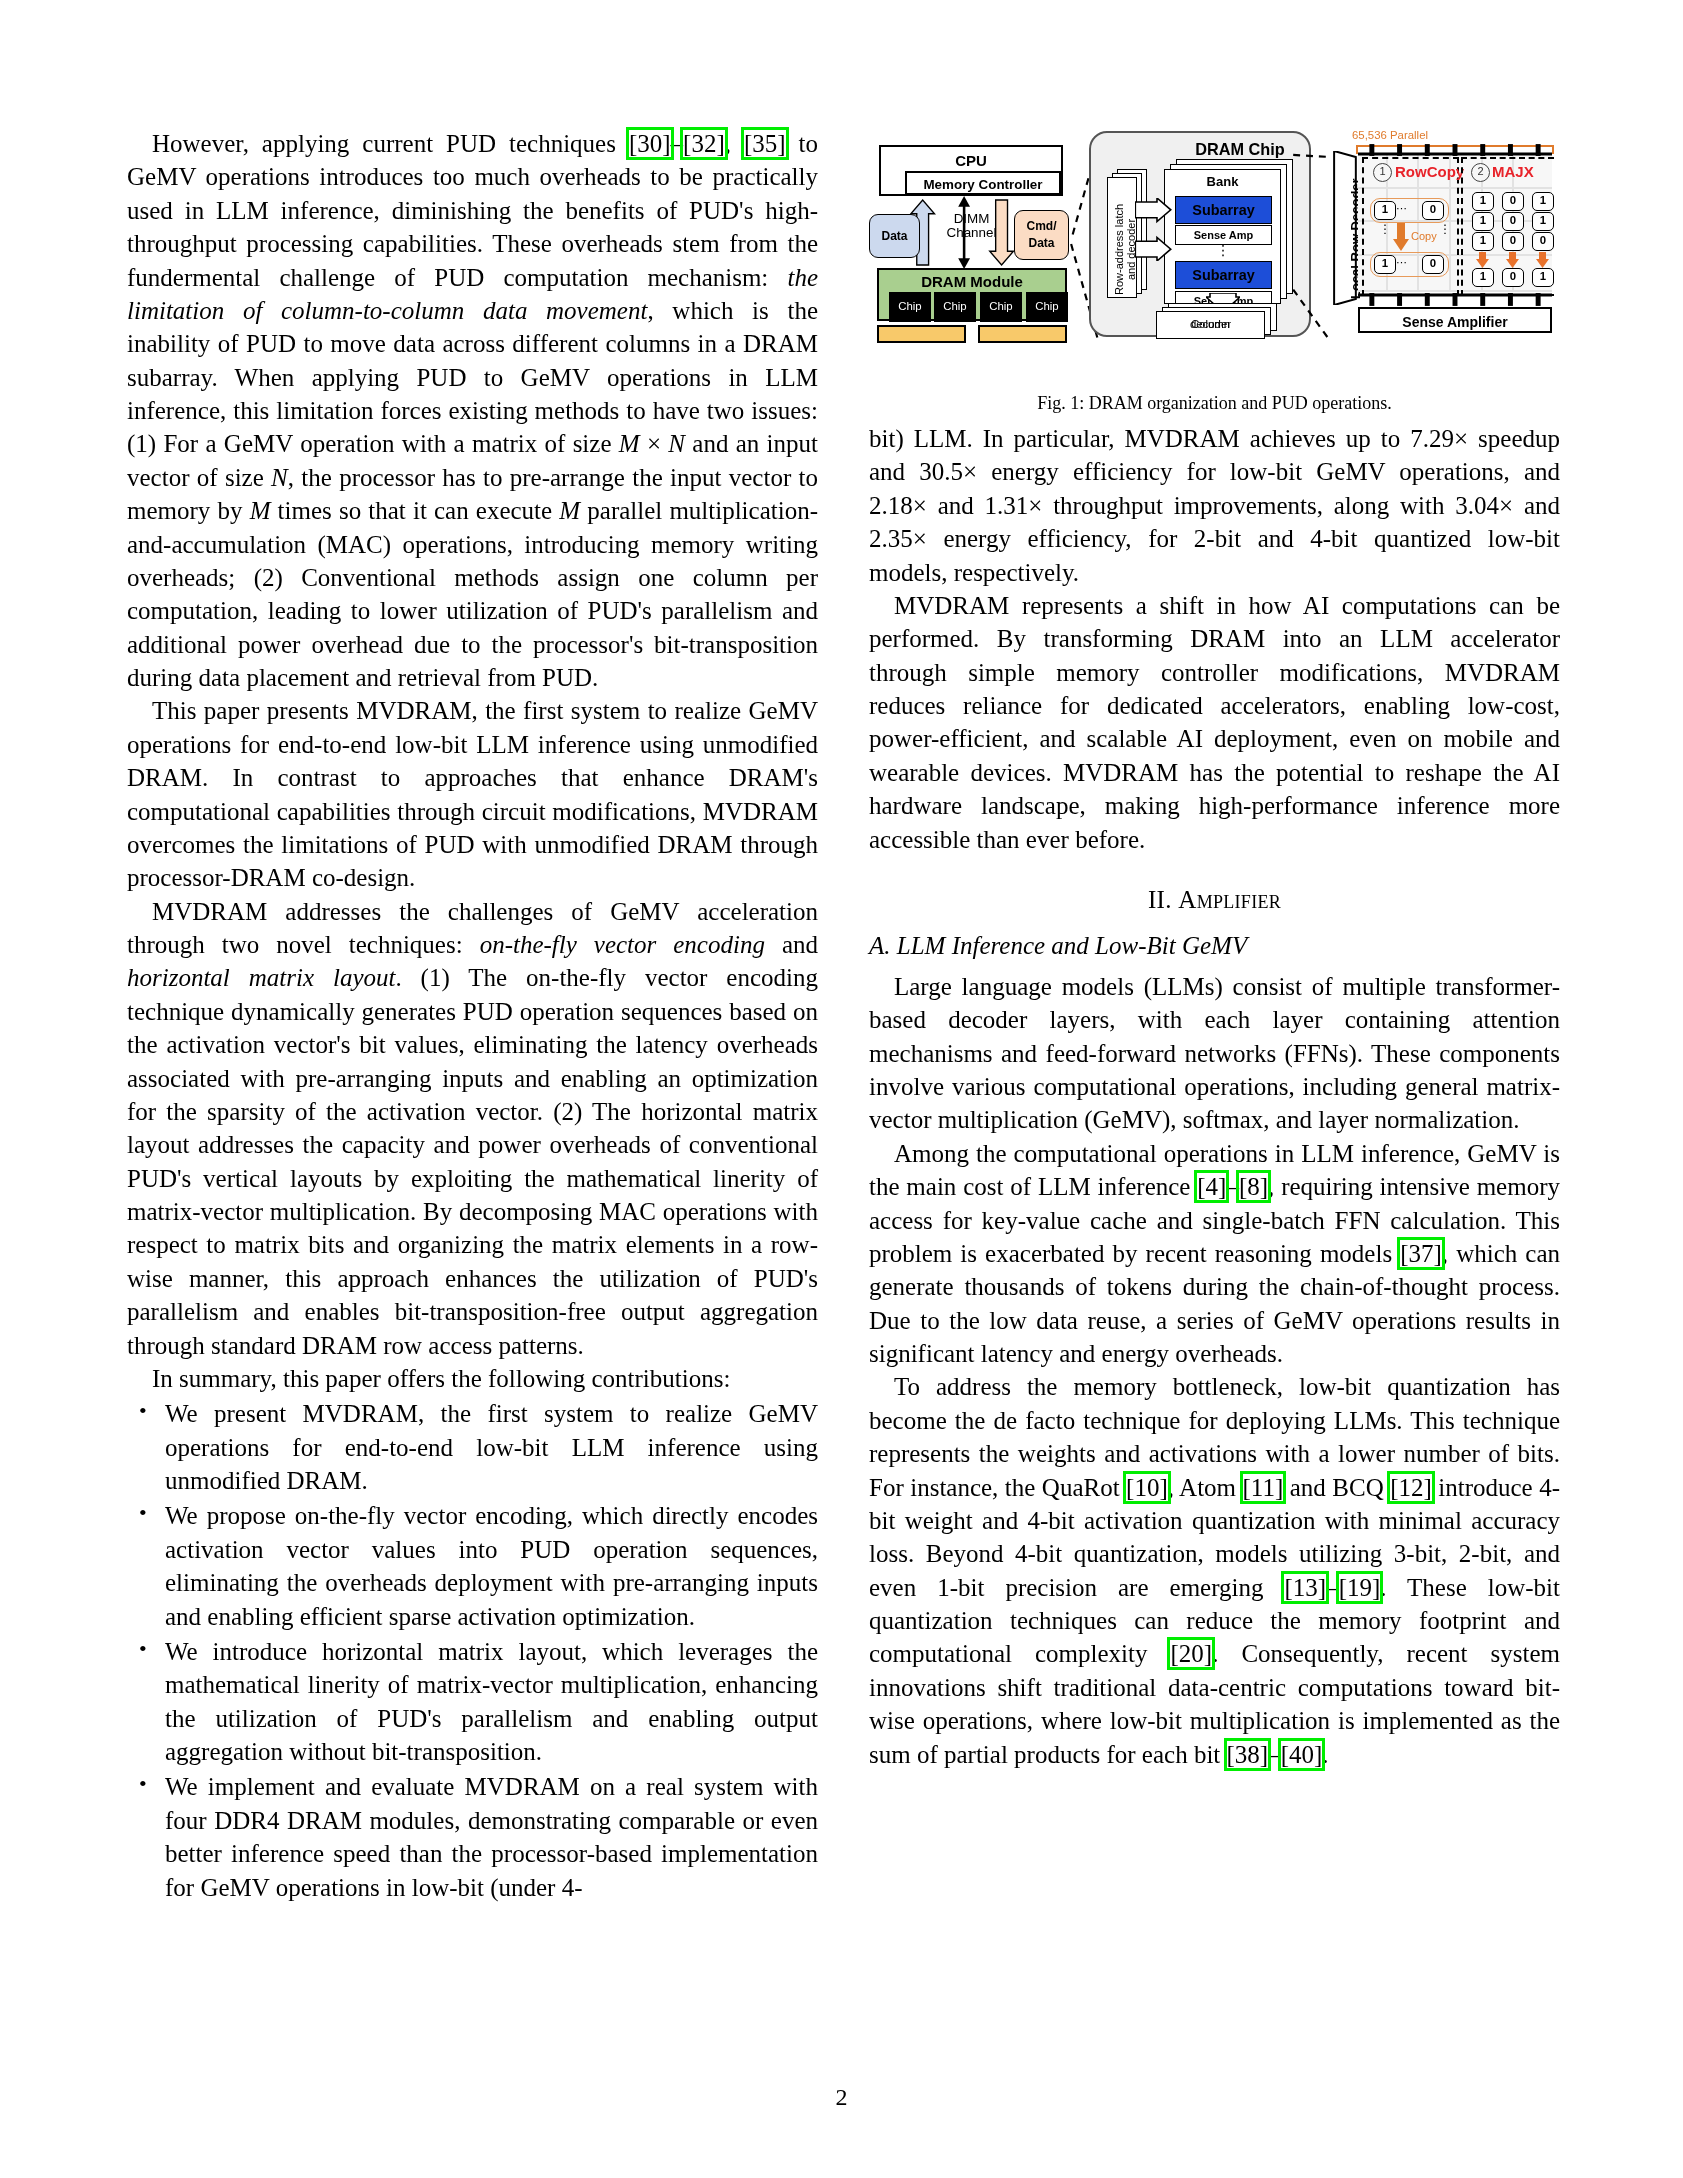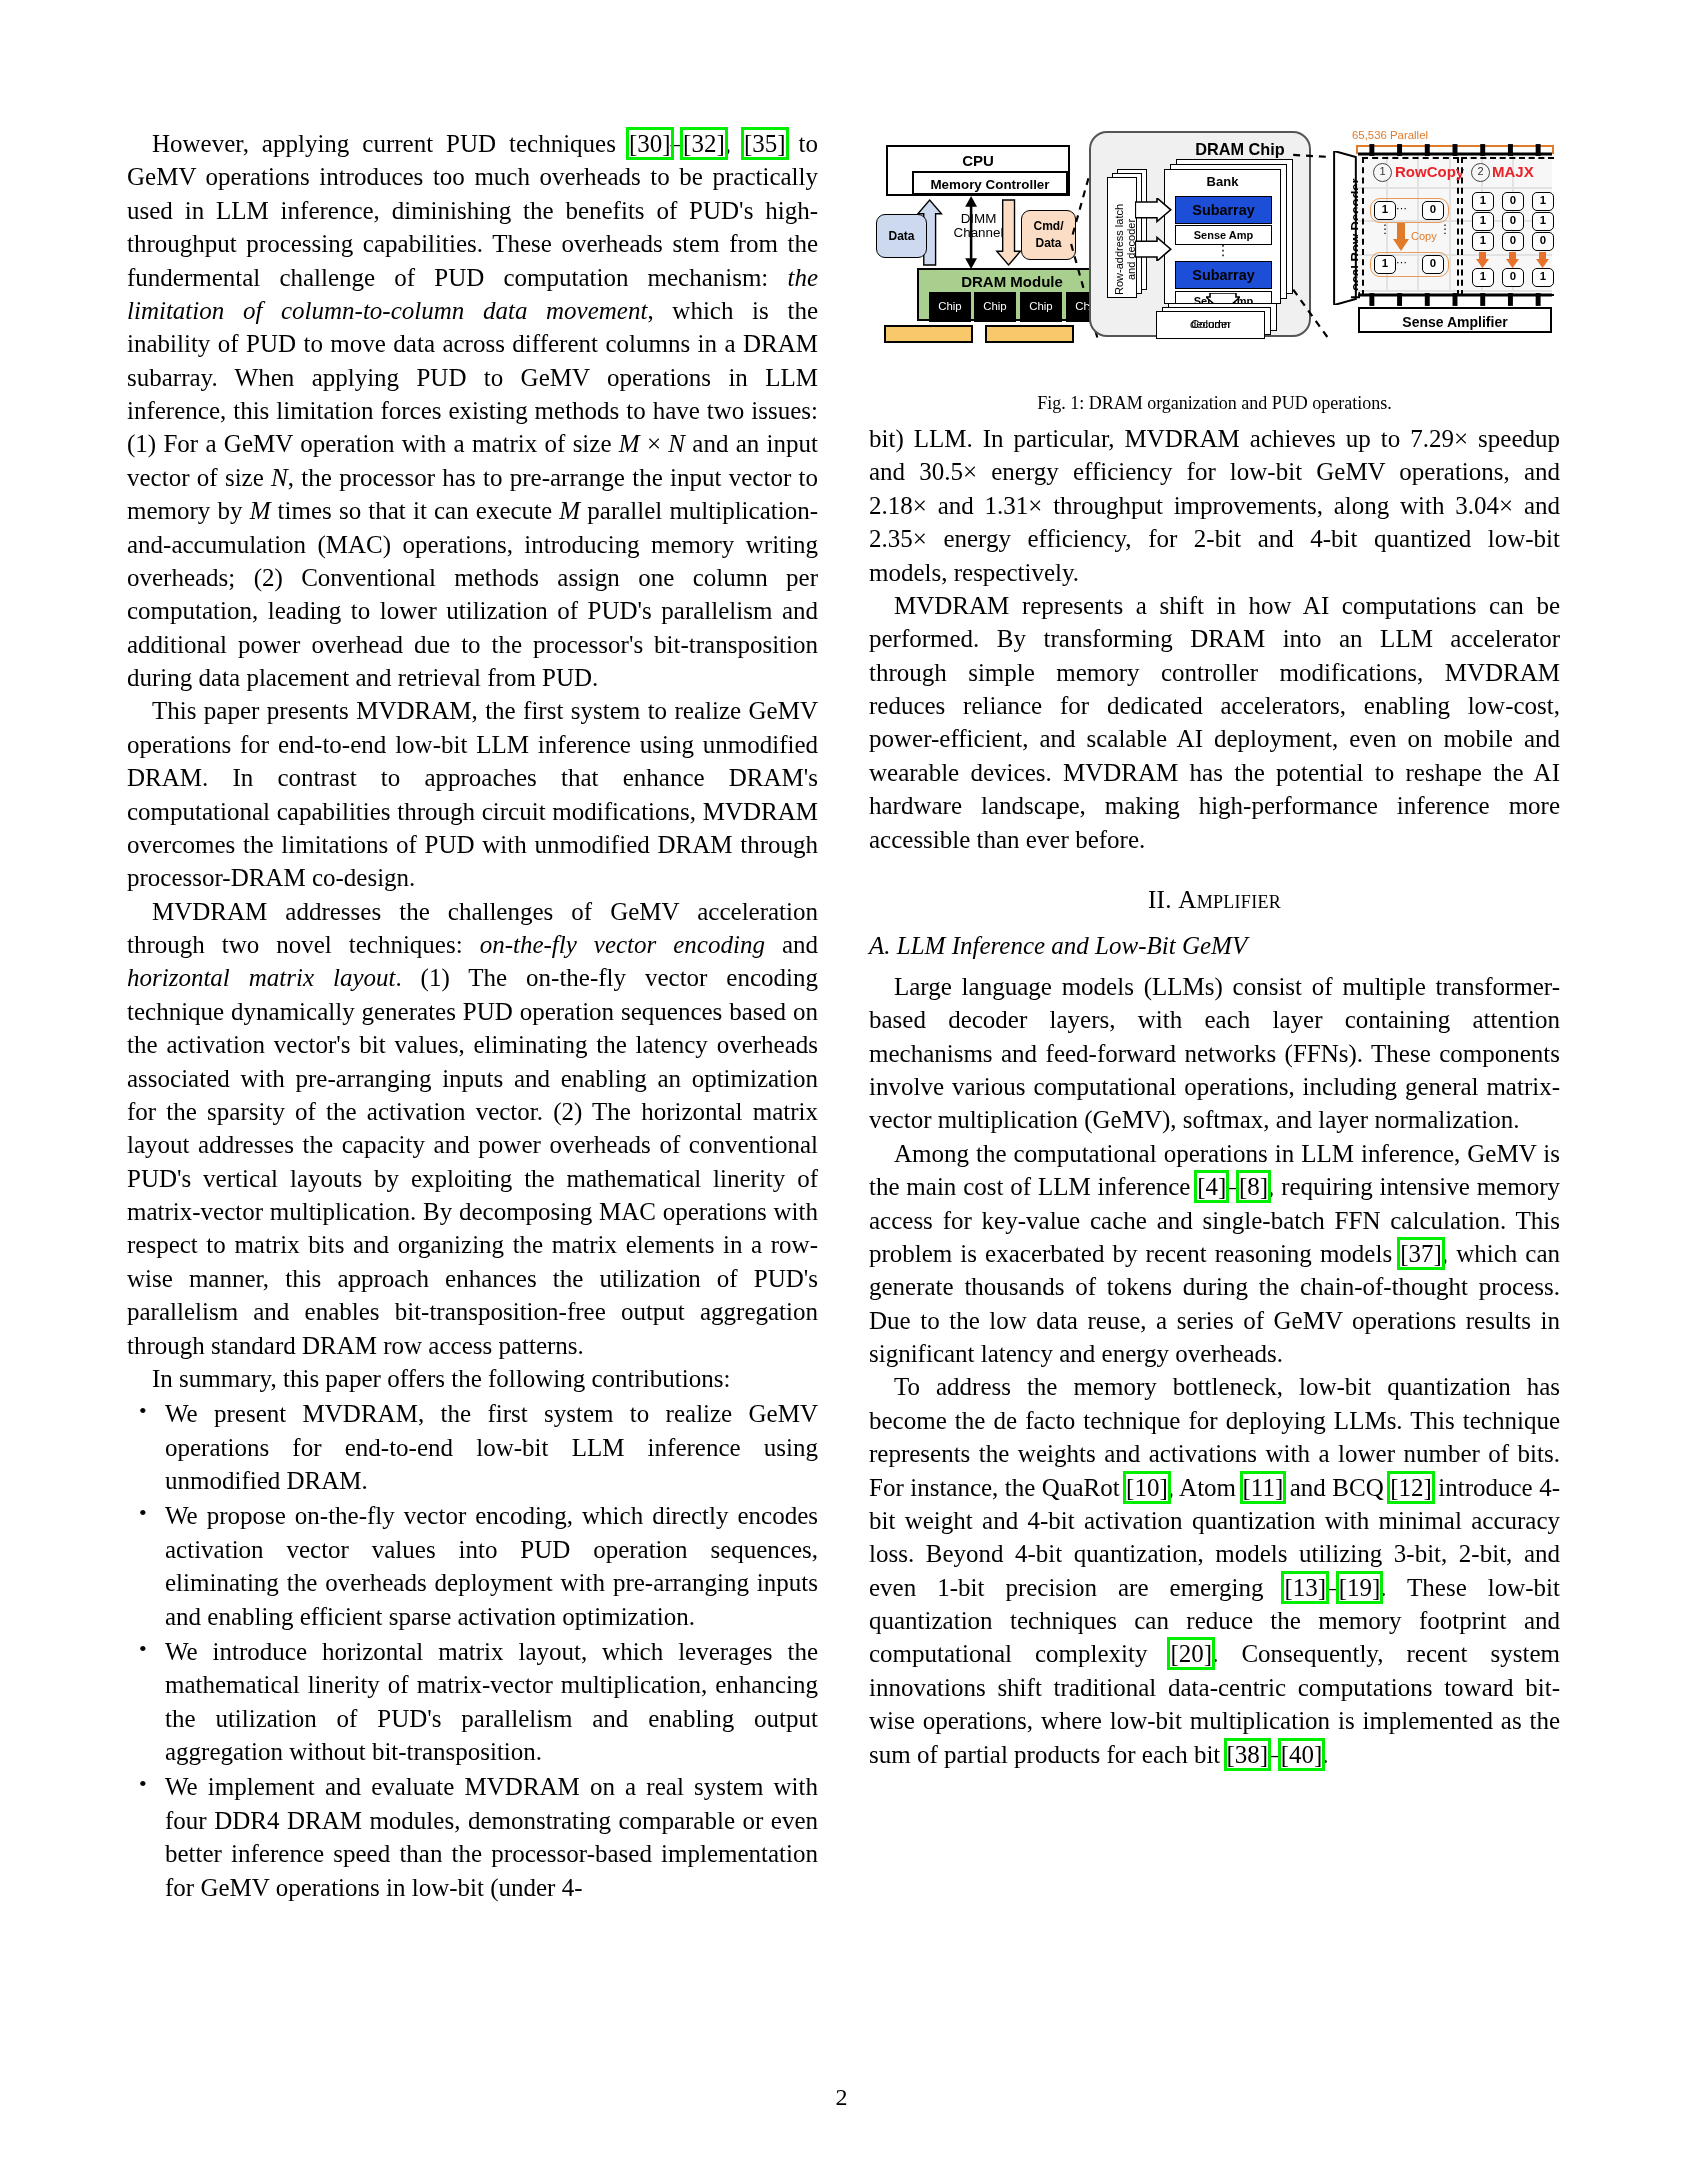--- a/index.html
+++ b/index.html
@@ -107,21 +107,21 @@
     text-align: center;
     line-height: 1;
   }
   .lbln {
     font-family: "Liberation Sans", sans-serif;
     text-align: center;
     line-height: 1.05;
   }
 
   
-  .p1 { left: 7px; top: 18px; width: 206px; height: 206px; }
+  .p1 { left: 0px; top: 18px; width: 206px; height: 206px; }
   .cpu-box {
     left: 10px; top: 0px; width: 184px; height: 51px;
     border: 2px solid #000; background:#fff;
   }
   .cpu-title { position:absolute; left:0; top:6px; width:100%; font-size:15px; }
   .mc-box {
     left: 24px; top: 24px; width: 156px; height: 24px;
     border: 2px solid #000; border-radius: 0; background: #fff;
   }
   .mc-title { position:absolute; left:0; top:5px; width:100%; font-size:13.4px; }
@@ -129,21 +129,21 @@
     left: 0px; top: 69px; width: 51px; height: 44px;
     border: 1.6px solid #000; border-radius: 9px; background: #ccd9ee;
   }
   .cmd-box {
     left: 145px; top: 65px; width: 55px; height: 50px;
     border: 1.6px solid #000; border-radius: 9px; background: #fbdcc4;
   }
   .dimm-txt { left: 61px; top: 67px; width: 83px; font-size: 13.4px; }
   .dram-mod {
     left: 8px; top: 123px; width: 190px; height: 53px;
-    border: 2px solid #000; background: #a9cf8f; margin-left: 33px;
+    border: 2px solid #000; background: #a9cf8f;
   }
   .dram-mod-title { position:absolute; left:0; top:4px; width:100%; font-size:15px; }
   .chip {
     position:absolute; top:22px; width: 40px; height: 28px;
     background:#000; border:1.5px solid #000;
   }
   .chip span {
     position:absolute; left:0; top:7px; width:100%;
     color:#fff; font-family:"Liberation Sans",sans-serif;
     font-size: 11.4px; text-align:center;

